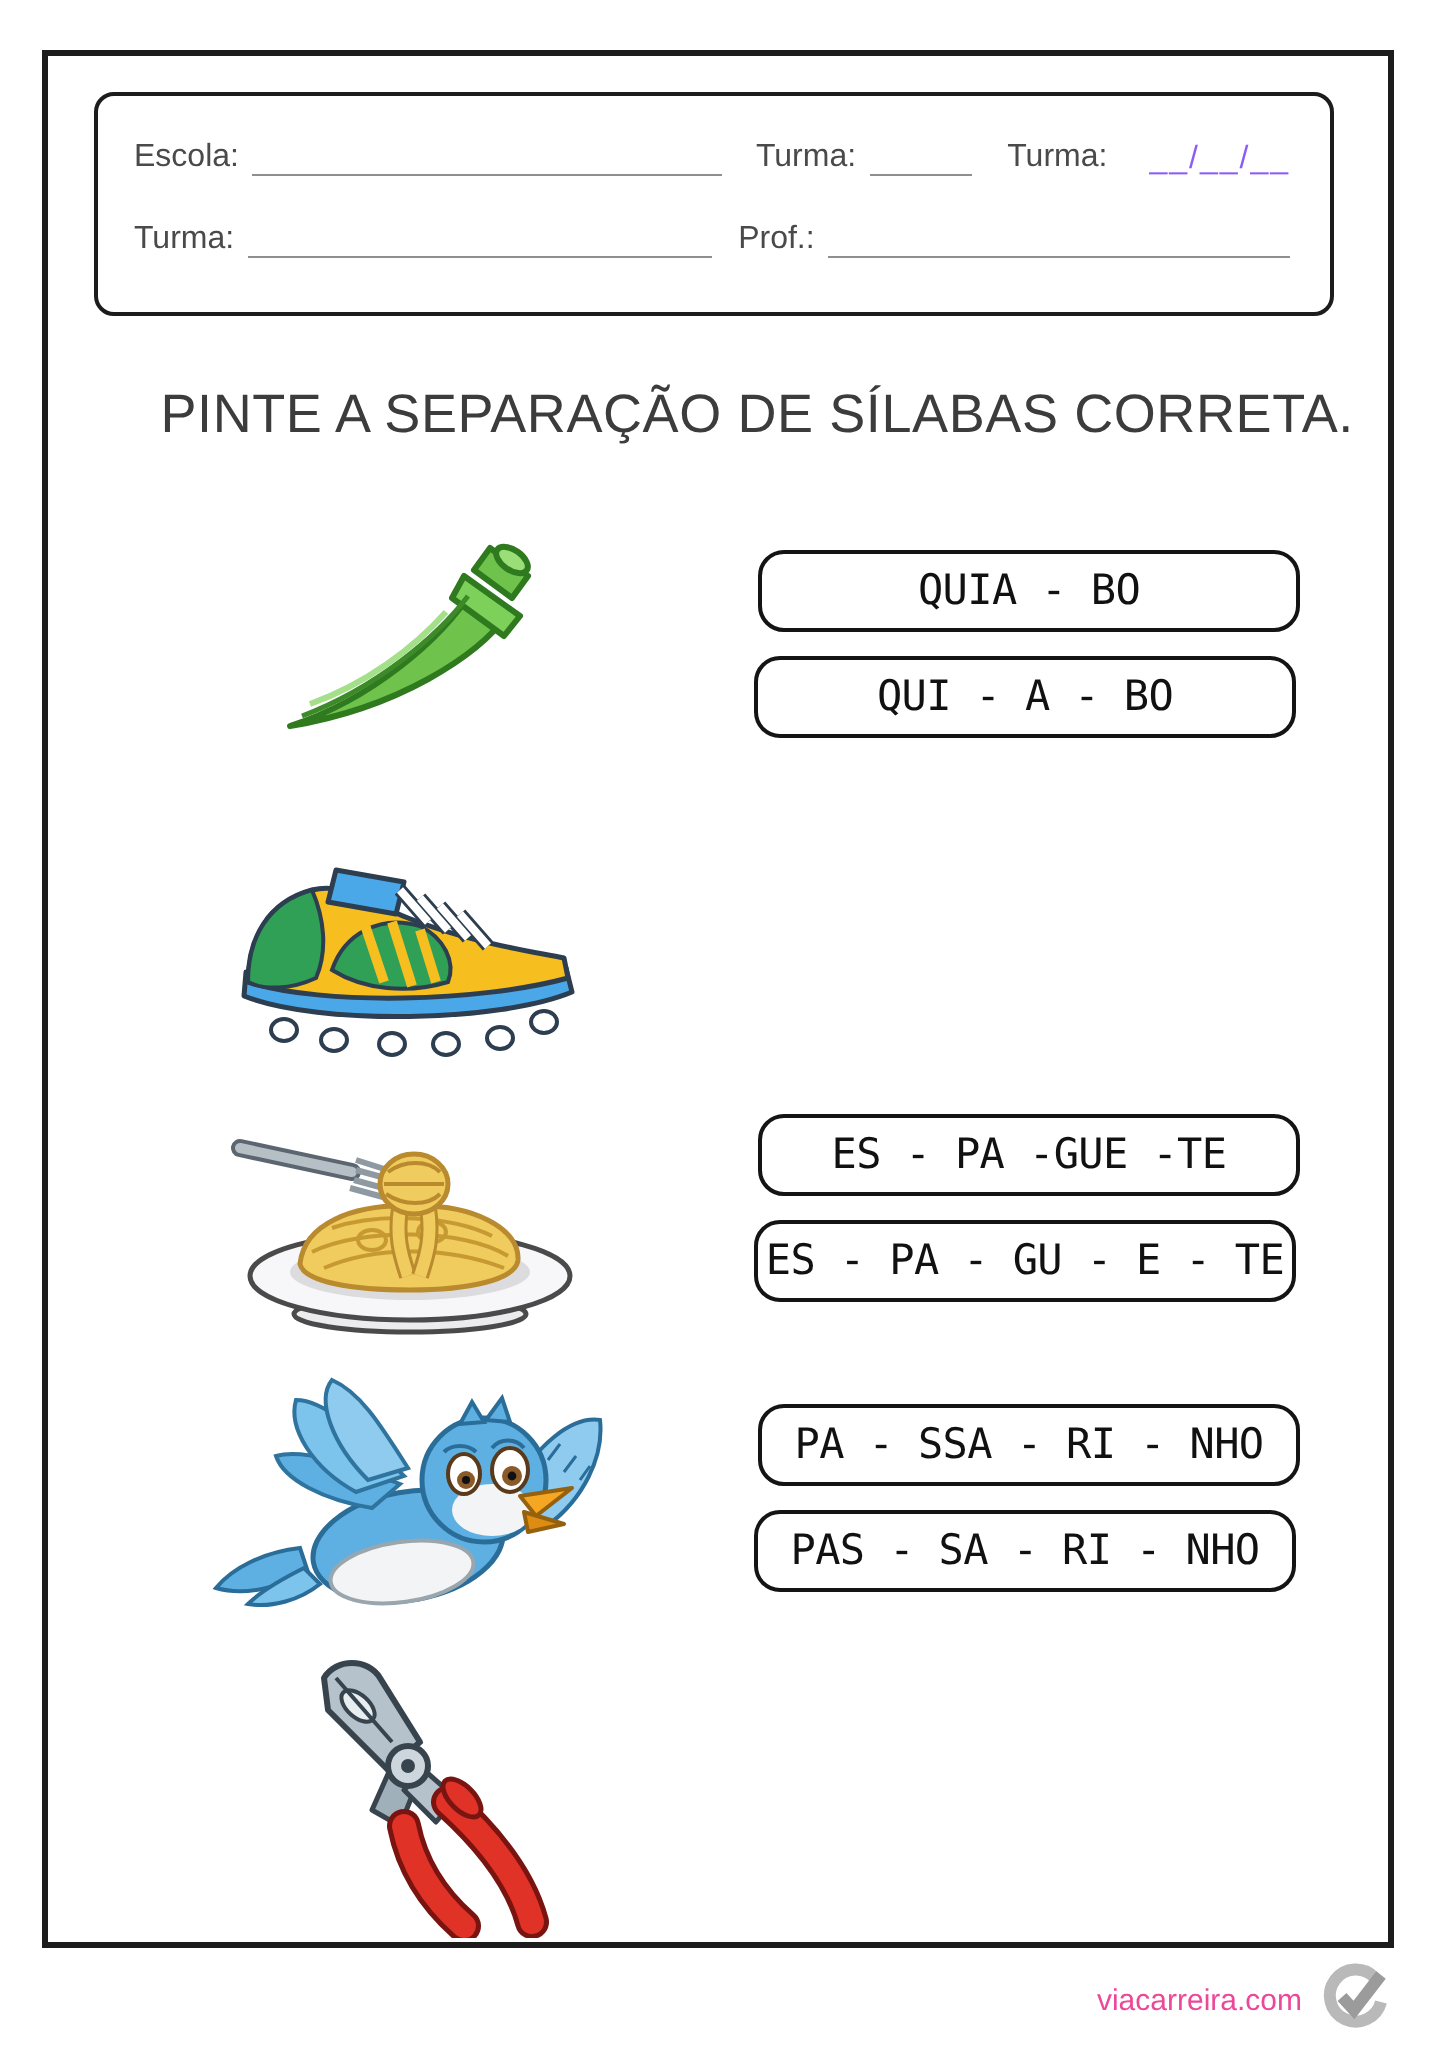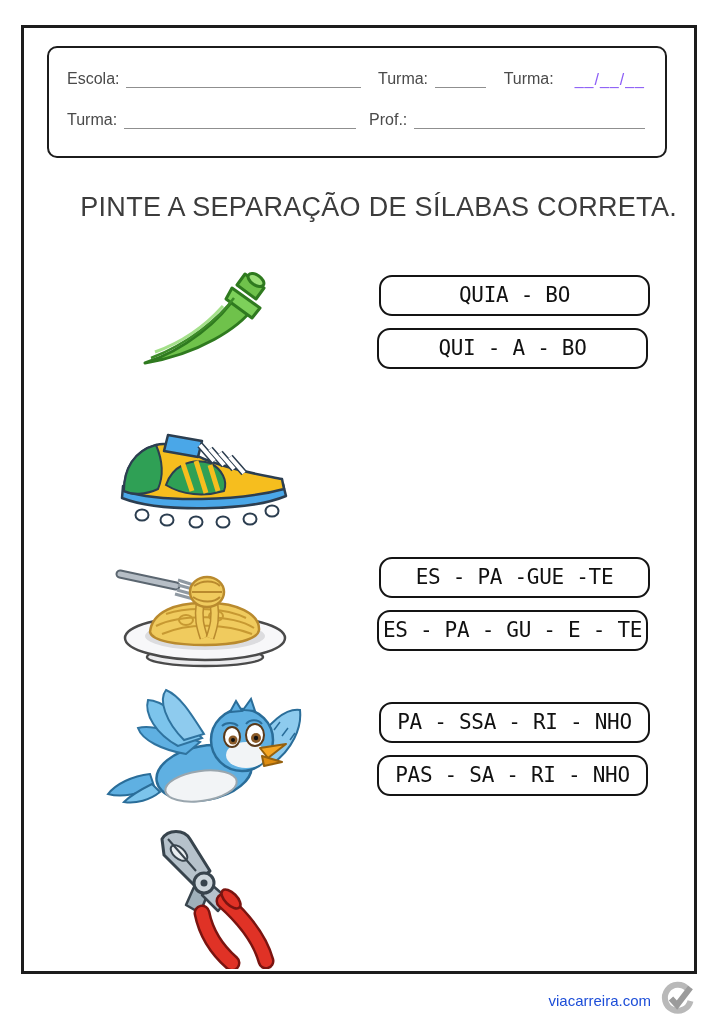--- a/index.html
+++ b/index.html
@@ -35,21 +35,21 @@
   .opt:nth-child(2){transform:translateX(-2px);}
   .o1{top:275px;} .o2{top:416px;} .o3{top:557px;} .o4{top:702px;} .o5{top:844px;}
 
   
   .pic{position:absolute;}
   .p1{left:133px;top:260px;} .p2{left:110px;top:423px;} .p3{left:110px;top:546px;}
   .p4{left:106px;top:688px;} .p5{left:138px;top:827px;}
 
   
   .footer{position:absolute;top:980px;right:28px;display:flex;align-items:center;gap:9px;}
-  .footer-text{font-size:15px;color:#1d4ed8;}
+  .footer-text{font-size:15px;color:#ec4899;}
 </style>
 </head>
 <body>
 
 <div class="page">
 
   <div class="frame"></div>
 
   <div class="header-box">
     <div class="hrow">

